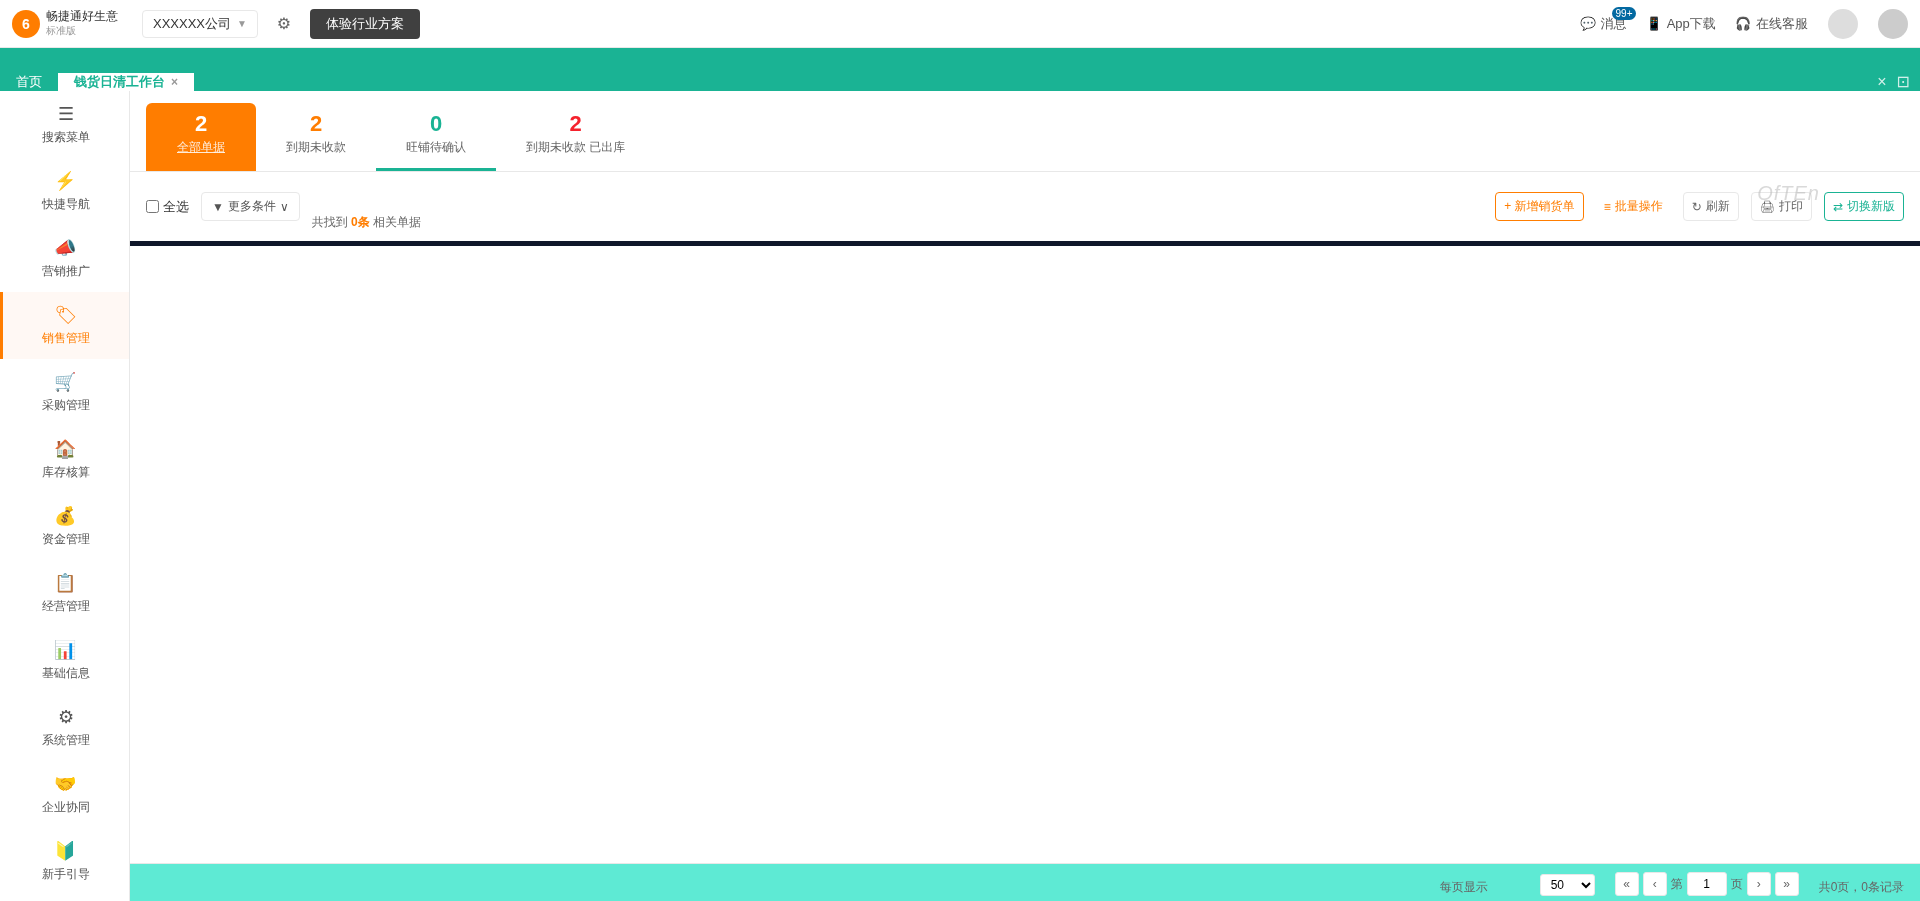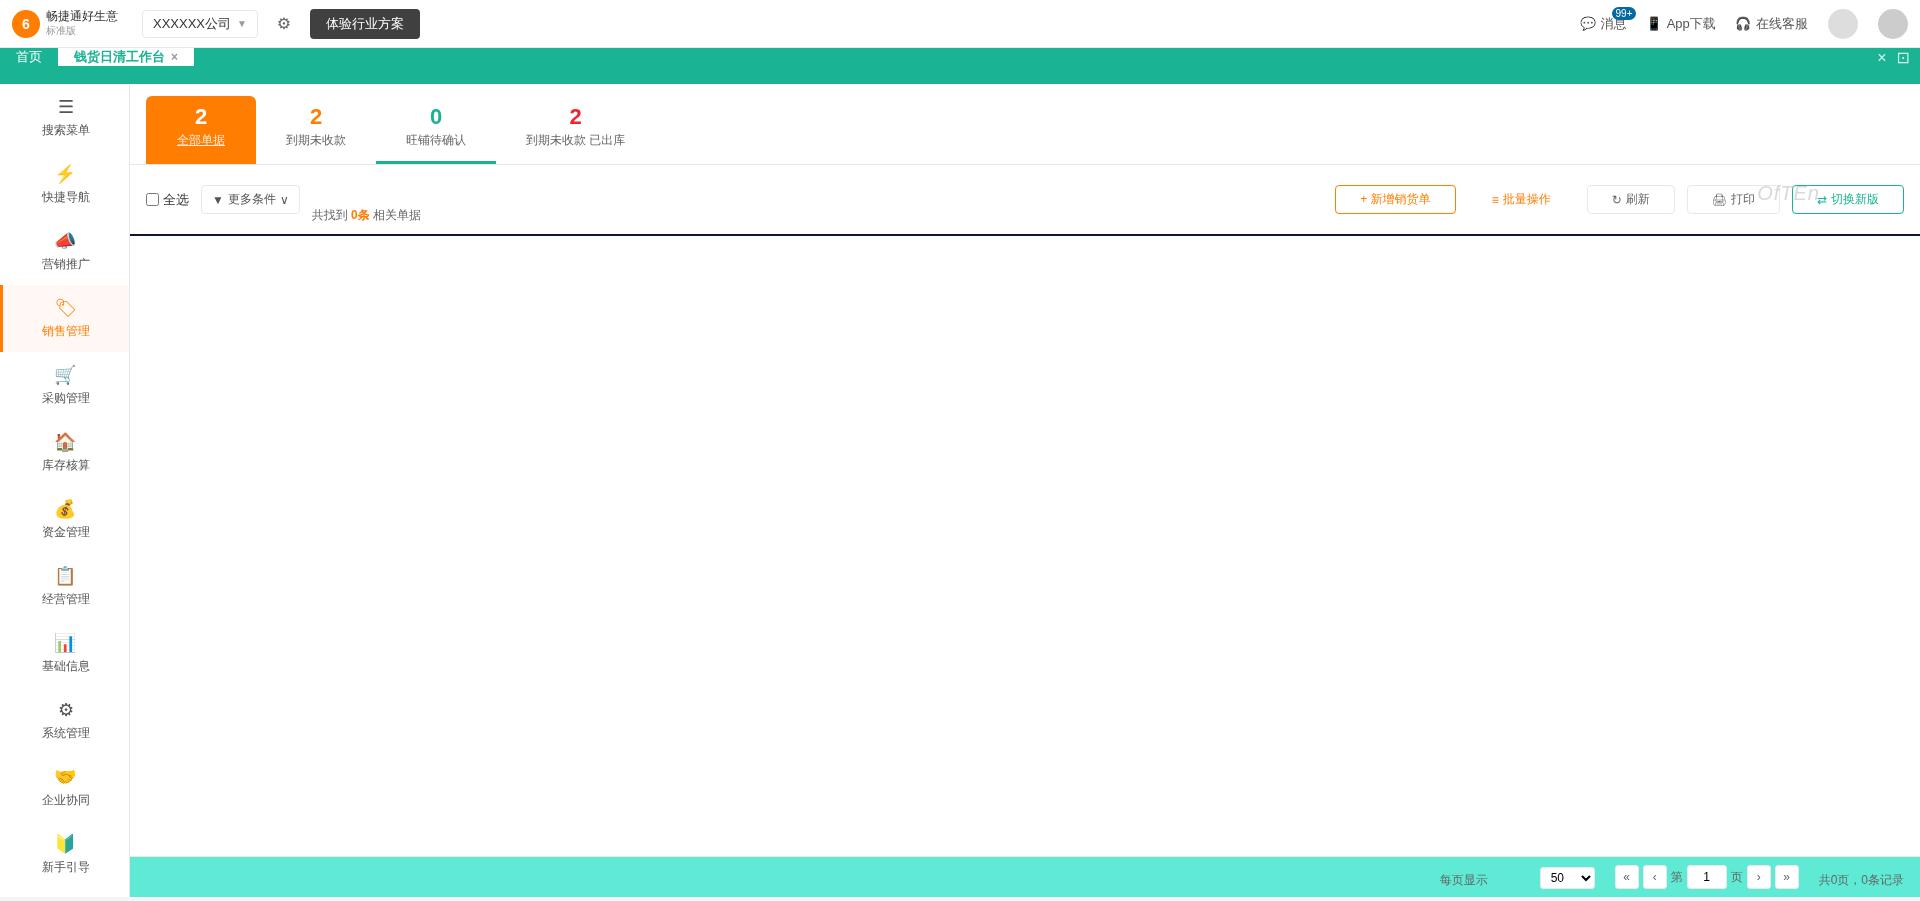--- a/index.html
+++ b/index.html
@@ -63,23 +63,23 @@
       border-radius: 10px; font-size: 10px;
       padding: 1px 4px; min-width: 18px; text-align: right;
     }
     .avatar {
       width: 30px; height: 30px;
       background: #ddd; border-radius: 50%;
     }
 
     
     .tab-nav {
-      height: 36px;
+      height: 43px;
       background: #1ab394;
-      display: flex; align-items: flex-start;
+      display: flex; align-items: flex-end;
     }
     .tab-item {
       display: flex; align-items: center; padding: 0 16px;
       color: rgba(255,255,255,0.8); font-size: 13px; cursor: pointer;
       position: relative; gap: 6px;
     }
     .tab-item.active {
       background: #fff; color: #1ab394; font-weight: bold;
     }
     .tab-item.home { color: #fff; }
@@ -133,35 +133,35 @@
     .stat-num { font-size: 22px; font-weight: bold; color: #ff7d00; }
     .stat-num.orange { color: #ff7d00; }
     .stat-num.teal { color: #1ab394; }
     .stat-num.red { color: #f5222d; }
     .stat-label { font-size: 12px; color: #666; margin-top: 2px; }
 
     
     .toolbar {
       background: #fff; padding: 10px 16px;
       display: flex; gap: 12px;
-      border-bottom: 2px solid #0f172a;
+      border-bottom: 5px solid #0f172a;
     }
     .toolbar-left { display: flex; align-items: center; gap: 12px; flex: 1; }
     .toolbar-right { display: flex; align-items: center; gap: 12px; }
     .checkbox-label { display: flex; align-items: center; gap: 4px; cursor: pointer; }
     .filter-btn {
       display: flex; align-items: center; gap: 4px;
       border: 1px solid #e8e8e8; border-radius: 4px;
       padding: 5px 10px; cursor: pointer; background: #fff; font-size: 12px; color: #555;
     }
     .found-text { font-size: 12px; color: #666; margin-top: 32px; }
     .found-count { color: #ff7d00; font-weight: bold; }
     .action-btn {
       display: flex; align-items: center; gap: 4px;
-      padding: 5px 24px; border-radius: 4px; cursor: pointer;
+      padding: 5px 8px; border-radius: 4px; cursor: pointer;
       font-size: 12px; border: none; background: none;
     }
     .action-btn.primary {
       background: #fff; color: #ff7d00; border: 1px solid #ff7d00;
     }
     .action-btn.secondary { color: #ff7d00; }
     .action-btn.normal { color: #666; border: 1px solid #e8e8e8; }
     .action-btn.switch-btn { color: #1ab394; border: 1px solid #1ab394; }
     .empty-area { flex: 1; background: #fff; }
 

